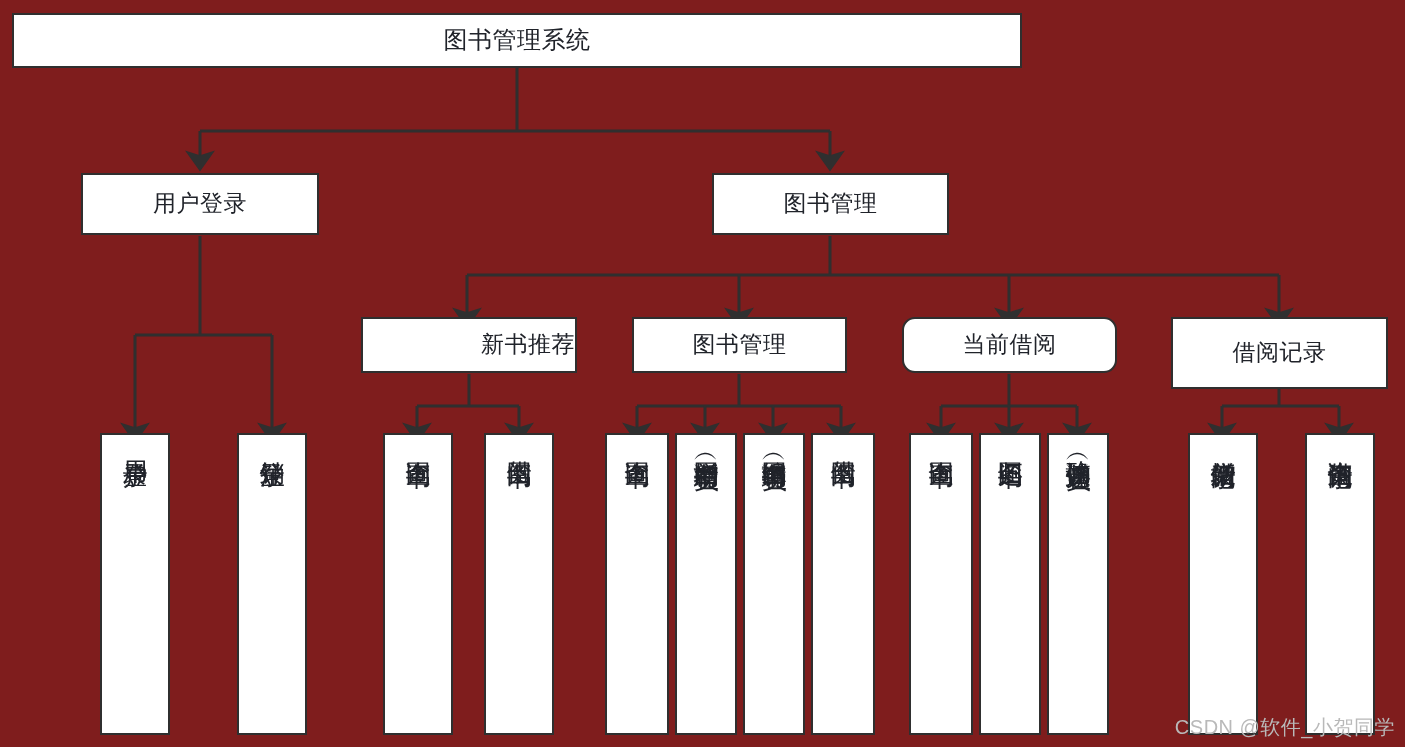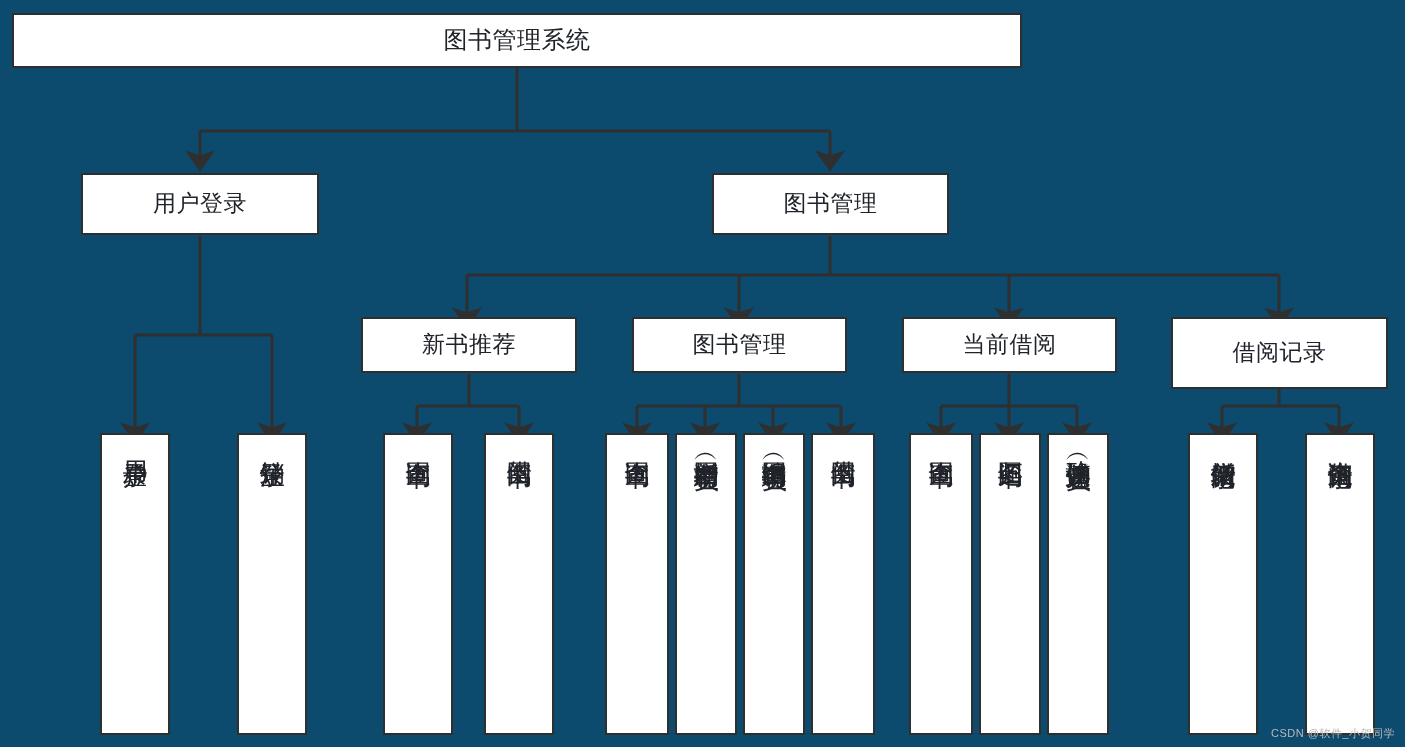--- a/index.html
+++ b/index.html
@@ -7,21 +7,21 @@
     padding: 0;
     background: #ffffff;
   }
   body {
     font-family: "Liberation Sans", "DejaVu Sans", sans-serif;
   }
   #canvas {
     position: relative;
     width: 1405px;
     height: 747px;
-    background: #0c4a6e;
+    background: #7f1d1d;
     overflow: hidden;
   }
   #edges {
     position: absolute;
     left: 0;
     top: 0;
     width: 1405px;
     height: 747px;
     pointer-events: none;
   }
@@ -58,21 +58,21 @@
     font-size: 25px;
     line-height: 1.02;
     letter-spacing: 1px;
     max-height: 285px;
   }
   .node.v.tall .lbl { max-height: 285px; }
   #watermark {
     position: absolute;
     right: 10px;
     bottom: 6px;
-    font-size: 11px;
+    font-size: 20px;
     color: #b9b9b9;
     letter-spacing: 0.5px;
     white-space: nowrap;
     margin-top: 40px;
   }
 </style>
 </head>
 <body>
 
 <div id="canvas">
@@ -132,27 +132,27 @@
     <span class="lbl">图书管理系统</span>
   </div>
 
   <div class="node h" style="left:81px; top:173px; width:238px; height:62px;">
     <span class="lbl">用户登录</span>
   </div>
   <div class="node h" style="left:712px; top:173px; width:237px; height:62px;">
     <span class="lbl">图书管理</span>
   </div>
 
-  <div class="node h" style="left:361px; top:317px; width:216px; height:56px;">
+  <div class="node h" style="left:361px; top:317px; width:216px; height:56px;justify-content:flex-end;">
     <span class="lbl">新书推荐</span>
   </div>
   <div class="node h" style="left:632px; top:317px; width:215px; height:56px;">
     <span class="lbl">图书管理</span>
   </div>
-  <div class="node h" style="left:902px; top:317px; width:215px; height:56px;">
+  <div class="node h" style="left:902px; top:317px; width:215px; height:56px;border-radius:13px;">
     <span class="lbl">当前借阅</span>
   </div>
   <div class="node h" style="left:1171px; top:317px; width:217px; height:72px;">
     <span class="lbl">借阅记录</span>
   </div>
 
   <div class="node v" style="left:100px; top:433px; width:70px; height:302px;">
     <span class="lbl">用户登录</span>
   </div>
   <div class="node v" style="left:237px; top:433px; width:70px; height:302px;">

